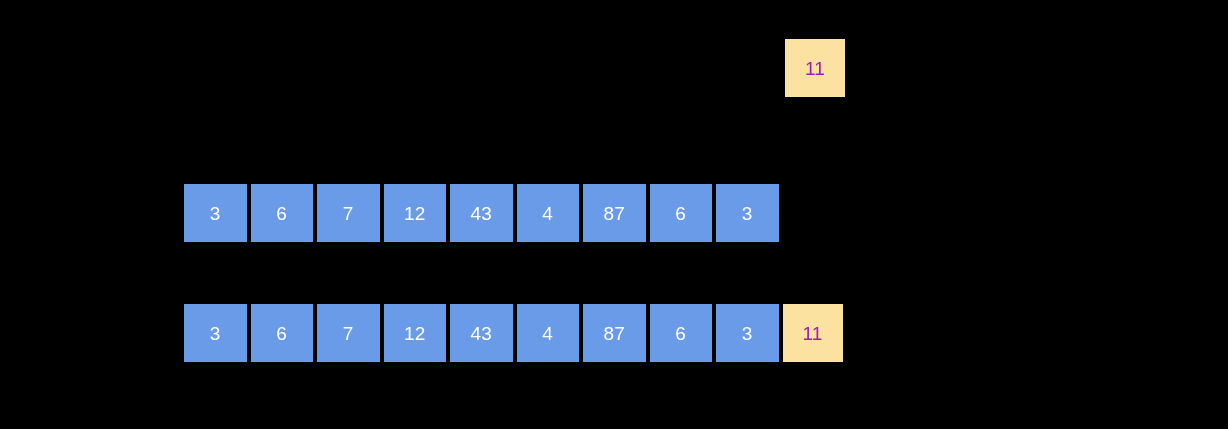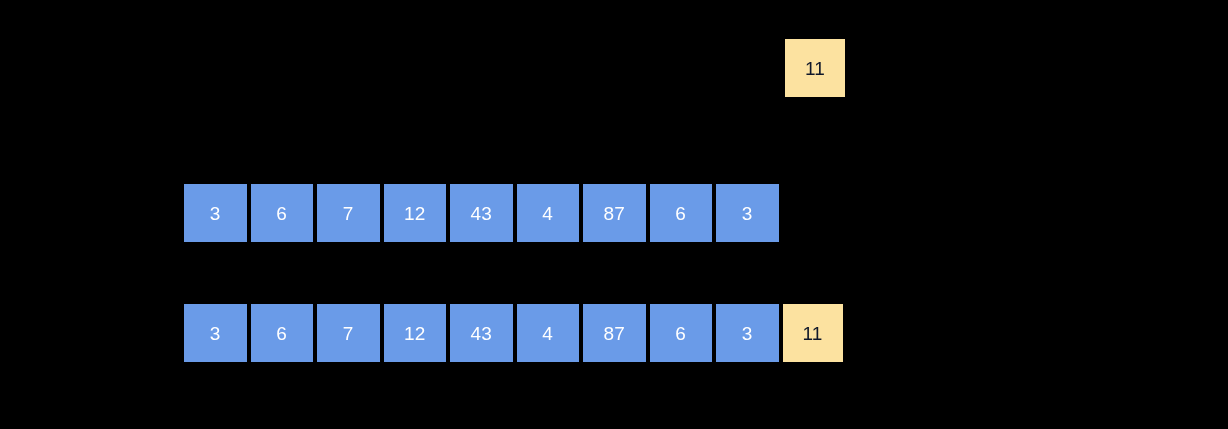--- a/index.html
+++ b/index.html
@@ -34,21 +34,21 @@
     line-height: 1;
     letter-spacing: 0.2px;
     border: 2px solid #000000;
   }
   .cell.blue {
     background: #6A9BE8;
     color: #FFFFFF;
   }
   .cell.yellow {
     background: #FCE2A0;
-    color: #0f172a;
+    color: #a21caf;
   }
   
   .row {
     position: absolute;
     display: flex;
     flex-direction: row;
     height: 62px;
   }
   #row-incoming {
     left: 783px;

